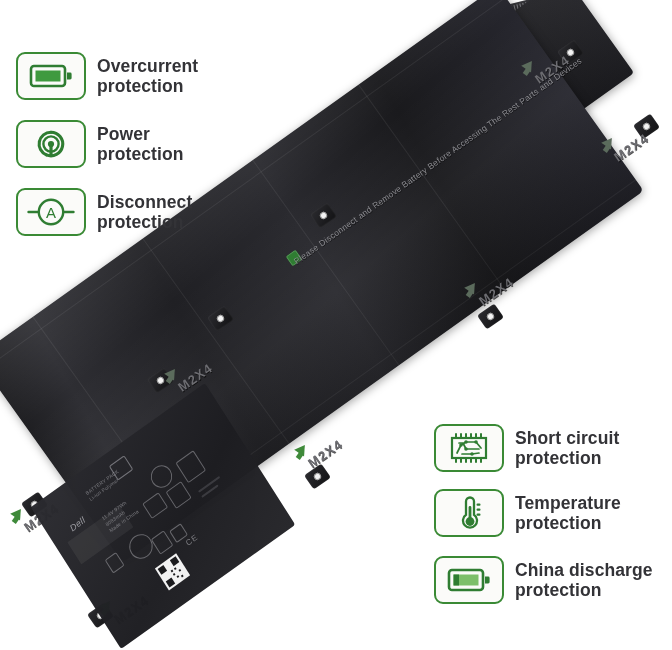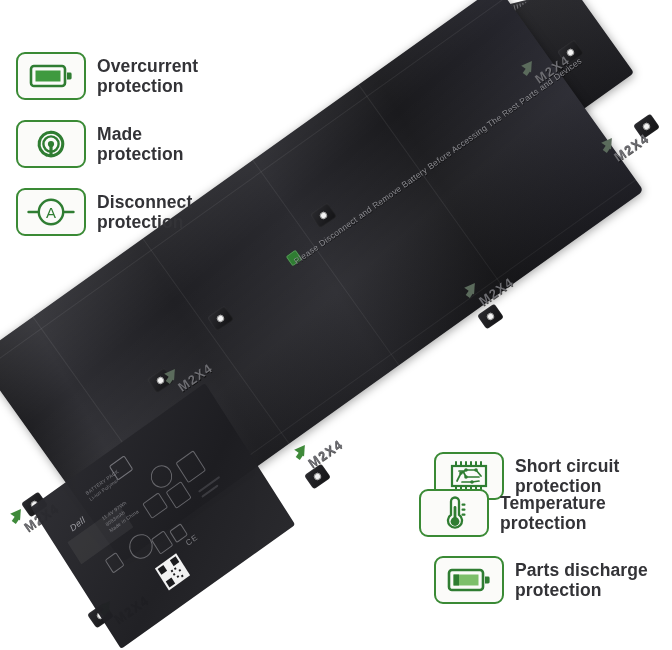--- a/index.html
+++ b/index.html
@@ -330,38 +330,38 @@
   <div class="feature" style="left:16px;top:120px;">
     <div class="chip">
       <svg width="32" height="32" viewBox="0 0 32 32">
         <path d="M16 4.2a11.8 11.8 0 1 1-4.6 22.7" fill="none" stroke="#2f7d32" stroke-width="3.1" stroke-linecap="round"></path>
         <path d="M16 4.2a11.8 11.8 0 0 0-4.6 22.7" fill="none" stroke="#2f7d32" stroke-width="3.1" stroke-linecap="round"></path>
         <circle cx="16" cy="16" r="7.6" fill="none" stroke="#2f7d32" stroke-width="2.4"></circle>
         <circle cx="16" cy="16" r="3.1" fill="#2f7d32"></circle>
         <rect x="14.4" y="16" width="3.2" height="12" fill="#2f7d32"></rect>
       </svg>
     </div>
-    <div class="feature-label">Made
+    <div class="feature-label">Power
 protection</div>
   </div>
 
   <div class="feature" style="left:16px;top:188px;">
     <div class="chip">
       <svg width="48" height="30" viewBox="0 0 48 30">
         <line x1="1.5" y1="15" x2="11" y2="15" stroke="#2f7d32" stroke-width="2.4" stroke-linecap="round"></line>
         <line x1="37" y1="15" x2="46.5" y2="15" stroke="#2f7d32" stroke-width="2.4" stroke-linecap="round"></line>
         <circle cx="24" cy="15" r="12.2" fill="none" stroke="#2f7d32" stroke-width="2.4"></circle>
         <text x="24" y="21" text-anchor="middle" font-family="'Liberation Sans',sans-serif" font-size="15" font-weight="400" fill="#2f7d32">A</text>
       </svg>
     </div>
     <div class="feature-label">Disconnect
 protection</div>
   </div>
 
-  <div class="feature" style="left:434px;top:424px;margin-top:28px;">
+  <div class="feature" style="left:434px;top:424px;">
     <div class="chip">
       <svg width="46" height="34" viewBox="0 0 46 34">
         <rect x="6" y="7" width="34" height="20" fill="none" stroke="#2f7d32" stroke-width="2.2"></rect>
         <g stroke="#2f7d32" stroke-width="2" stroke-linecap="round">
           <line x1="10" y1="3" x2="10" y2="7"></line>
             <line x1="15" y1="3" x2="15" y2="7"></line>
           <line x1="20" y1="3" x2="20" y2="7"></line>
             <line x1="25" y1="3" x2="25" y2="7"></line>
           <line x1="30" y1="3" x2="30" y2="7"></line>
             <line x1="35" y1="3" x2="35" y2="7"></line>
@@ -383,21 +383,21 @@
           <circle cx="20" cy="18" r="1.8"></circle>
             <circle cx="26" cy="23" r="1.8"></circle>
           <circle cx="15" cy="14" r="1.8"></circle>
         </g>
       </svg>
     </div>
     <div class="feature-label">Short circuit
 protection</div>
   </div>
 
-  <div class="feature" style="left:419px;top:489px;">
+  <div class="feature" style="left:434px;top:489px;">
     <div class="chip">
       <svg width="30" height="36" viewBox="0 0 30 36">
         <path d="M12 6.5a4 4 0 0 1 8 0v13.3a7 7 0 1 1-8 0z" fill="none" stroke="#2f7d32" stroke-width="2.3"></path>
         <rect x="14.6" y="11" width="2.8" height="12.5" rx="1.4" fill="#2f7d32"></rect>
         <circle cx="16" cy="26.5" r="4.4" fill="#2f7d32"></circle>
         <g fill="#2f7d32">
           <rect x="22.5" y="8.5" width="4" height="2.2" rx="1"></rect>
           <rect x="22.5" y="13.5" width="4" height="2.2" rx="1"></rect>
           <rect x="22.5" y="18.5" width="4" height="2.2" rx="1"></rect>
         </g>
@@ -409,17 +409,17 @@
 
   <div class="feature" style="left:434px;top:556px;">
     <div class="chip">
       <svg width="44" height="26" viewBox="0 0 44 26">
         <rect x="2" y="3" width="34" height="20" rx="3" fill="none" stroke="#2f7d32" stroke-width="2.6"></rect>
         <rect x="6.5" y="7.5" width="25" height="11" fill="#7cbf6a"></rect>
         <rect x="6.5" y="7.5" width="5.5" height="11" fill="#2f7d32"></rect>
         <path d="M38 9.5h3.2a1.4 1.4 0 0 1 1.4 1.4v4.2a1.4 1.4 0 0 1-1.4 1.4H38z" fill="#2f7d32"></path>
       </svg>
     </div>
-    <div class="feature-label">Parts discharge
+    <div class="feature-label">China discharge
 protection</div>
   </div>
 
 </div>
 
 </body></html>

